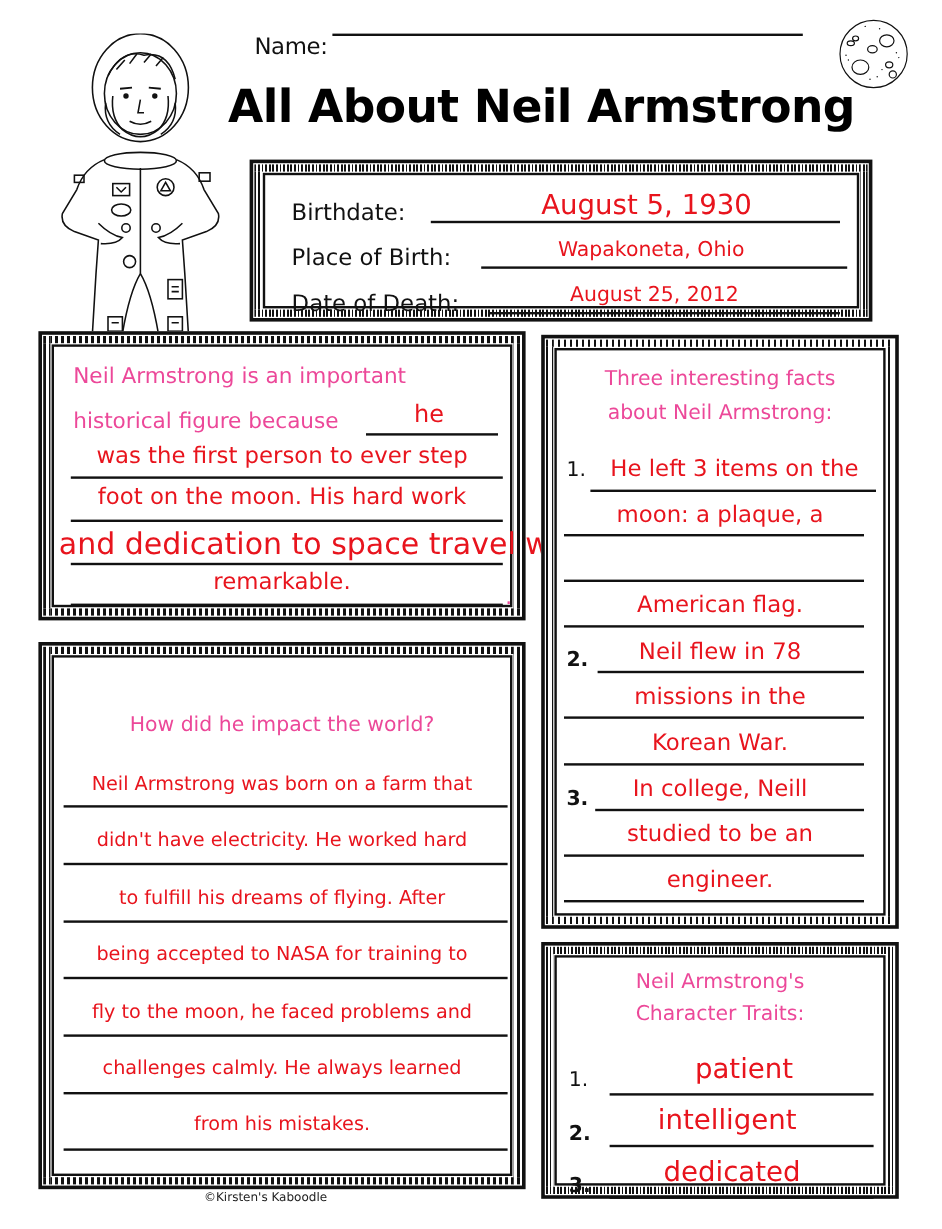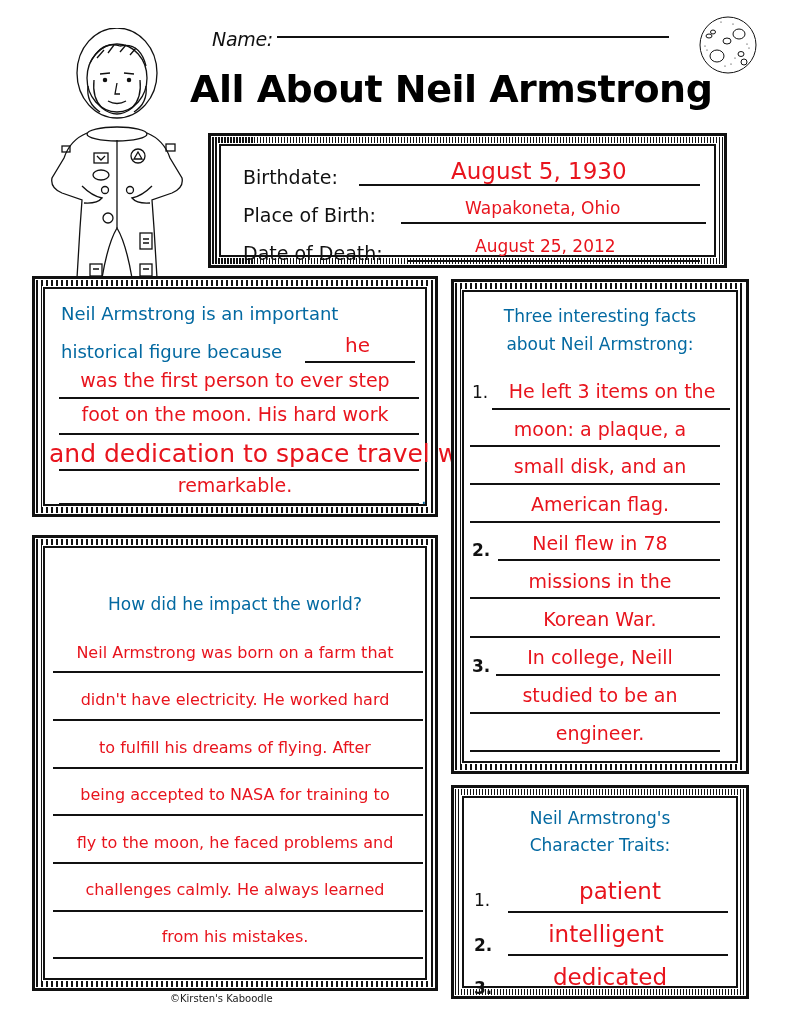--- a/index.html
+++ b/index.html
@@ -2,21 +2,21 @@
 <html><head>
 <meta charset="utf-8">
 <style>
   * { box-sizing: border-box; margin: 0; padding: 0; }
   html, body { width: 785px; height: 1024px; background: #ffffff; overflow: hidden; }
   body { position: relative; font-family: "DejaVu Sans", sans-serif; color: #111; }
 
   .abs { position: absolute; }
 
   
-  .name-row { left: 212px; top: 28px; display: flex; align-items: center; font-style: italic; }
+  .name-row { left: 212px; top: 28px; display: flex; align-items: flex-start; }
   .name-label { font-size: 19px; letter-spacing: -0.3px; }
   .name-line { width: 392px; height: 2px; background: #111; margin-left: 4px; margin-bottom: 4px; }
 
   .title { left: 190px; top: 67px; font-family: "DejaVu Sans", sans-serif; font-weight: bold; font-size: 38px; letter-spacing: -0.5px; color: #000; white-space: nowrap; }
 
   
   .moon { left: 697px; top: 14px; width: 62px; height: 62px; }
 
   
   .astronaut { left: 42px; top: 28px; width: 150px; height: 250px; }
@@ -47,21 +47,21 @@
 
   
   .info-row { position: absolute; left: 22px; right: 14px; height: 36px; }
   .info-label { position: absolute; left: 0; bottom: 4px; font-size: 19px; color: #111; white-space: nowrap; }
   .info-line { position: absolute; bottom: 6px; right: 0; height: 2px; background: #111; }
   .info-value { position: absolute; bottom: 8px; font-size: 19px; color: #e8141d; white-space: nowrap; }
 
   
   .wline { position: absolute; height: 2px; background: #111; }
   .wtext { position: absolute; left: 0; right: 0; text-align: center; color: #e8141d; font-size: 18px; white-space: nowrap; }
-  .ptext { position: absolute; color: #0369a1; font-size: 18px; white-space: nowrap; }
+  .ptext { position: absolute; color: #ec4899; font-size: 18px; white-space: nowrap; }
   .num { position: absolute; font-size: 17px; color: #111; }
 
   .footer { left: 170px; top: 993px; font-size: 10px; color: #222; }
 </style>
 </head>
 <body>
 
 <svg class="abs astronaut" viewBox="0 0 150 250" fill="none" stroke="#111" stroke-width="1.3">
 
   <ellipse cx="75" cy="45" rx="40" ry="45"></ellipse>
@@ -213,21 +213,20 @@
   <div class="content" style="left:12px; right:12px;">
     <span class="ptext" style="left:0; right:0; text-align:center; top:14px; font-size:17px;">Three interesting facts</span>
     <span class="ptext" style="left:0; right:0; text-align:center; top:42px; font-size:17px;">about Neil Armstrong:</span>
 
     <span class="num" style="left:6px; top:90px;">1.</span>
     <span class="wline" style="left:26px; width:238px; top:116px;"></span>
     <span class="wtext" style="left:24px; top:88px; font-size:19px;">He left 3 items on the</span>
     <span class="wline" style="left:4px; width:250px; top:153px;"></span>
     <span class="wtext" style="top:126px; font-size:19px;">moon: a plaque, a</span>
     <span class="wline" style="left:4px; width:250px; top:191px;"></span>
-    <span class="wtext" style="top:163px; font-size:19px;">small disk, and an</span>
     <span class="wline" style="left:4px; width:250px; top:229px;"></span>
     <span class="wtext" style="top:201px; font-size:19px;">American flag.</span>
 
     <span class="num" style="left:6px; top:248px; font-weight:bold;">2.</span>
     <span class="wline" style="left:32px; width:222px; top:267px;"></span>
     <span class="wtext" style="top:240px; font-size:19px;">Neil flew in 78</span>
     <span class="wline" style="left:4px; width:250px; top:305px;"></span>
     <span class="wtext" style="top:278px; font-size:19px;">missions in the</span>
     <span class="wline" style="left:4px; width:250px; top:344px;"></span>
     <span class="wtext" style="top:316px; font-size:19px;">Korean War.</span>

